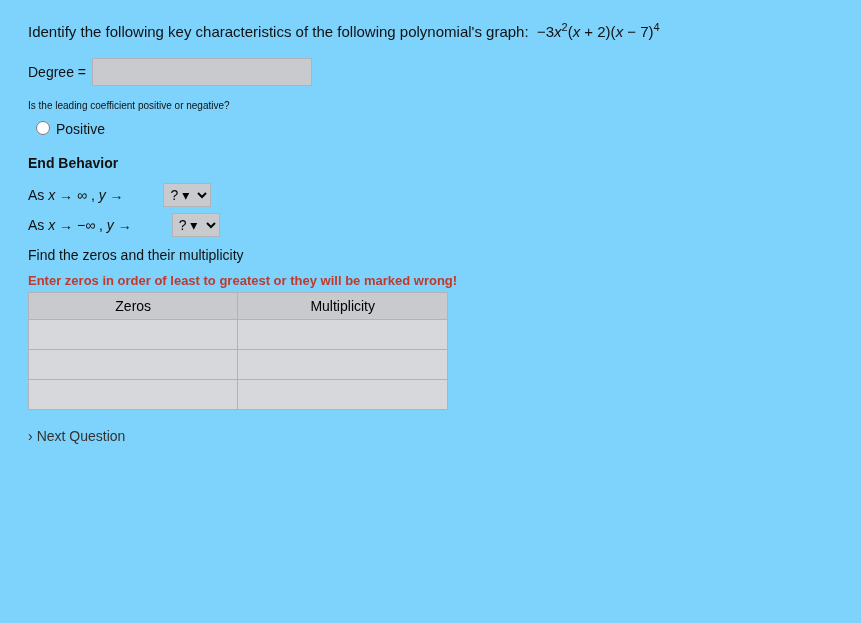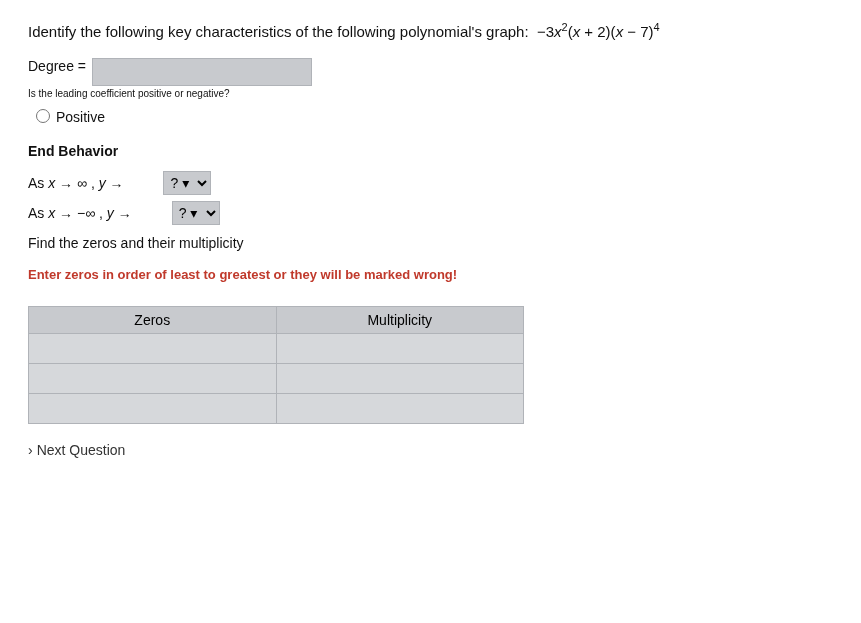--- a/index.html
+++ b/index.html
@@ -5,38 +5,39 @@
     * { box-sizing: border-box; margin: 0; padding: 0; }
     body {
       font-family: Arial, sans-serif;
       background: #d6d8db;
       display: flex;
       justify-content: center;
       align-items: center;
       min-height: 100vh;
     }
     .card {
-      background: #ffffff;
+      background: #7dd3fc;
       width: 861px;
       min-height: 623px;
       padding: 20px 28px 20px 28px;
       position: relative;
     }
     .question-text {
       font-size: 15px;
       color: #111;
       margin-bottom: 16px;
       line-height: 1.4;
     }
     .question-text sup {
       font-size: 11px;
     }
     .degree-row {
       display: flex;
-      margin-bottom: 2px;
+      align-items: center;
+      margin-bottom: 14px;
     }
     .degree-label {
       font-size: 14px;
       color: #111;
       margin-right: 6px;
     }
     .degree-input {
       width: 220px;
       height: 28px;
       background: #c8cace;
@@ -94,31 +95,31 @@
       font-size: 14px;
       height: 24px;
       min-width: 48px;
       padding: 0 2px;
       cursor: pointer;
       outline: none;
     }
     .zeros-section-title {
       font-size: 14px;
       color: #111;
-      margin-bottom: 16px;
+      margin-bottom: 10px;
     }
     .warning-text {
       font-size: 13px;
       color: #c0392b;
       font-weight: bold;
-      margin-bottom: 24px;
+      margin-bottom: 4px;
     }
     .zeros-table {
       border-collapse: collapse;
-      width: 496px;
+      width: 420px;
       margin-bottom: 18px;
     }
     .zeros-table th {
       background: #c8cace;
       border: 1px solid #b0b3b8;
       font-size: 14px;
       font-weight: normal;
       padding: 5px 10px;
       text-align: center;
     }

